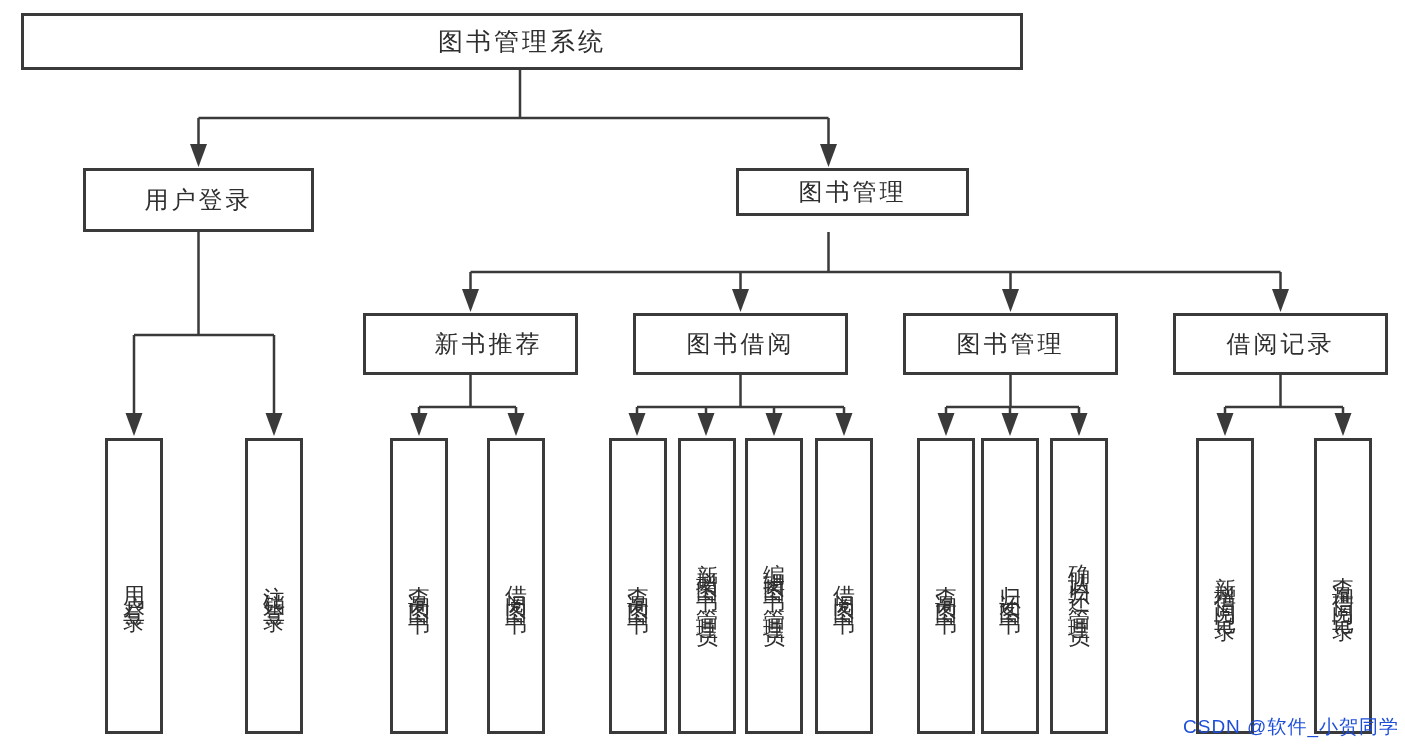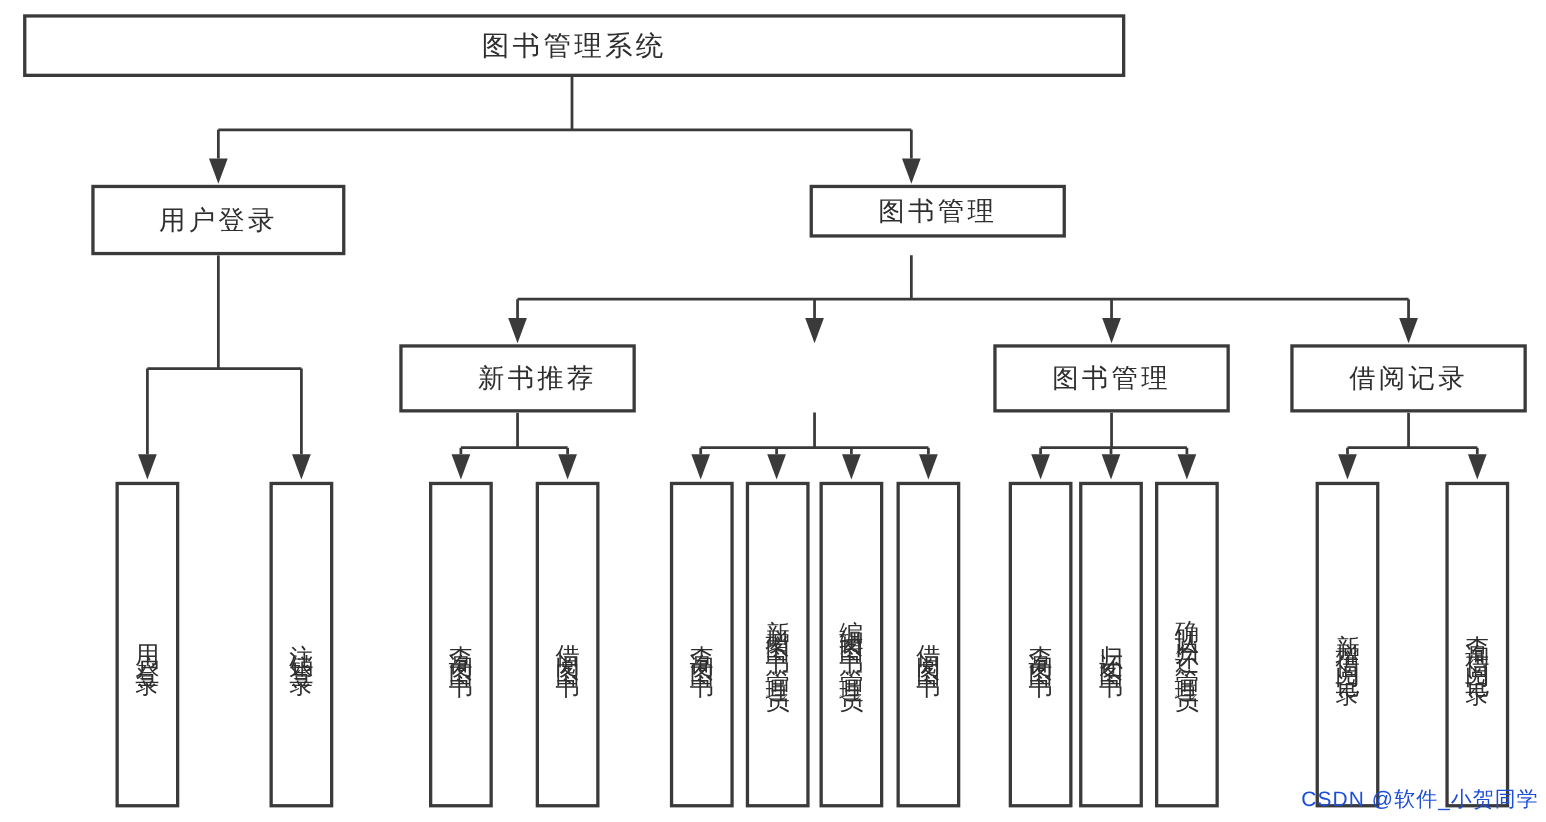--- a/index.html
+++ b/index.html
@@ -135,20 +135,23 @@
   <div class="hbox" style="left:83px; top:168px; width:231px; height:64px;">
     <span>用户登录</span>
   </div>
   <div class="hbox" style="left:736px; top:168px; width:233px; height:48px;">
     <span>图书管理</span>
   </div>
 
   <div class="hbox" style="left:363px; top:313px; width:215px; height:62px;padding-left:36px;">
     <span>新书推荐</span>
   </div>
+  <div class="hbox" style="left:633px; top:313px; width:215px; height:62px;">
+    <span>图书借阅</span>
+  </div>
   <div class="hbox" style="left:903px; top:313px; width:215px; height:62px;">
     <span>图书管理</span>
   </div>
   <div class="hbox" style="left:1173px; top:313px; width:215px; height:62px;">
     <span>借阅记录</span>
   </div>
 
   <div class="vbox" style="left:105px;">
     <span class="vtext">用户登录</span>
   </div>

